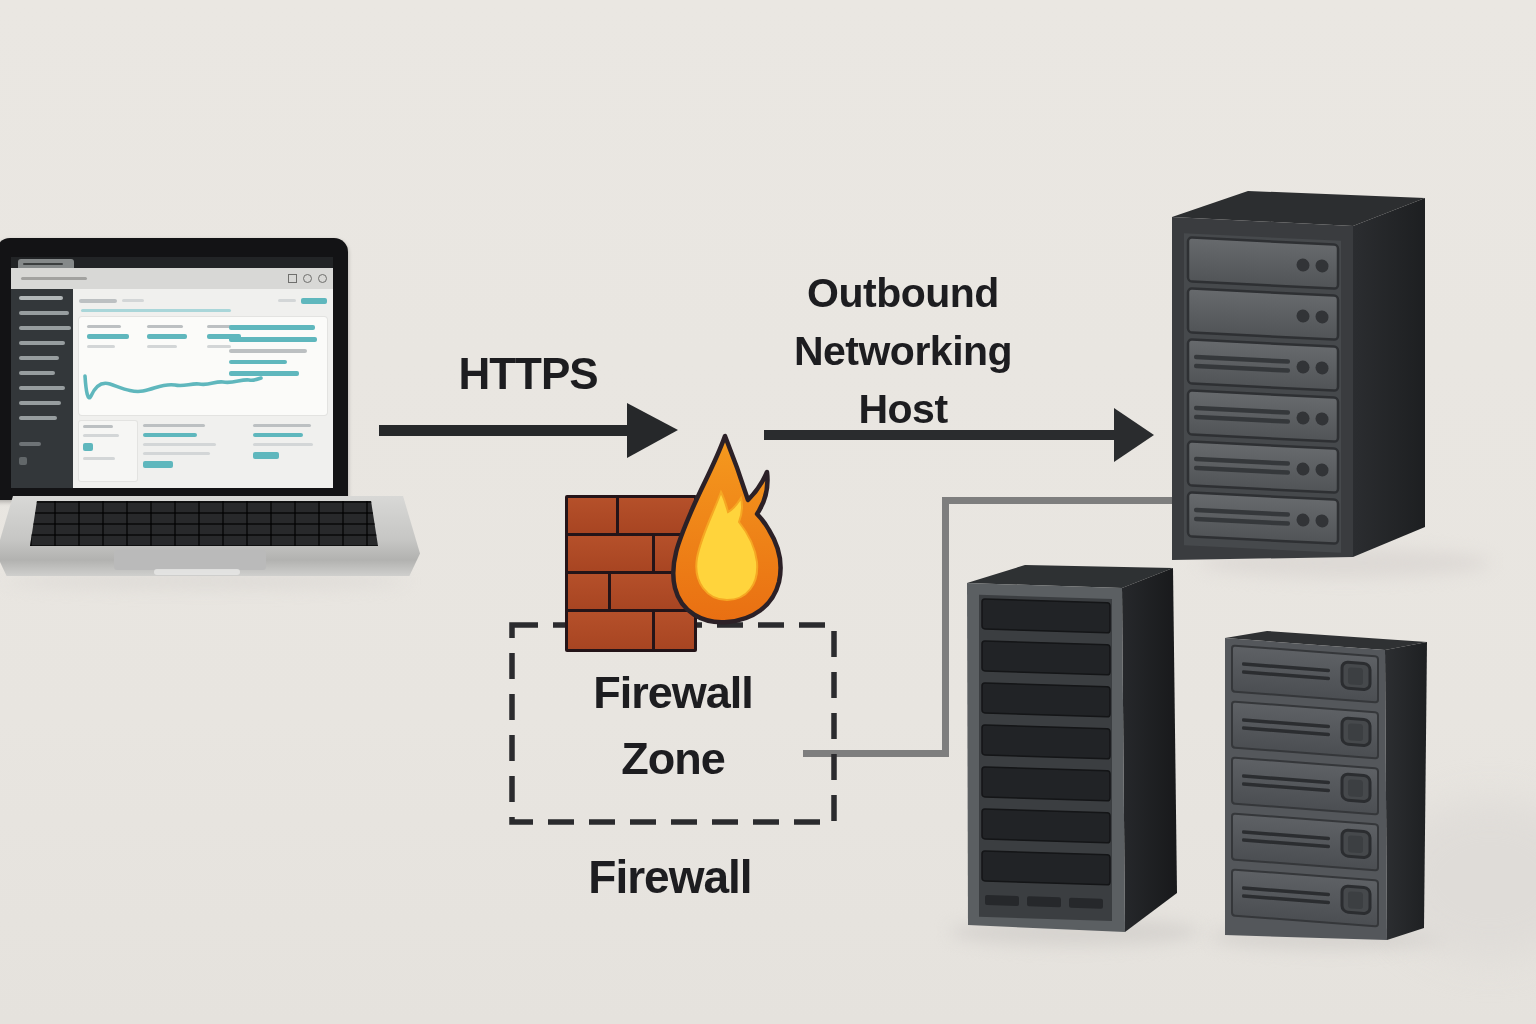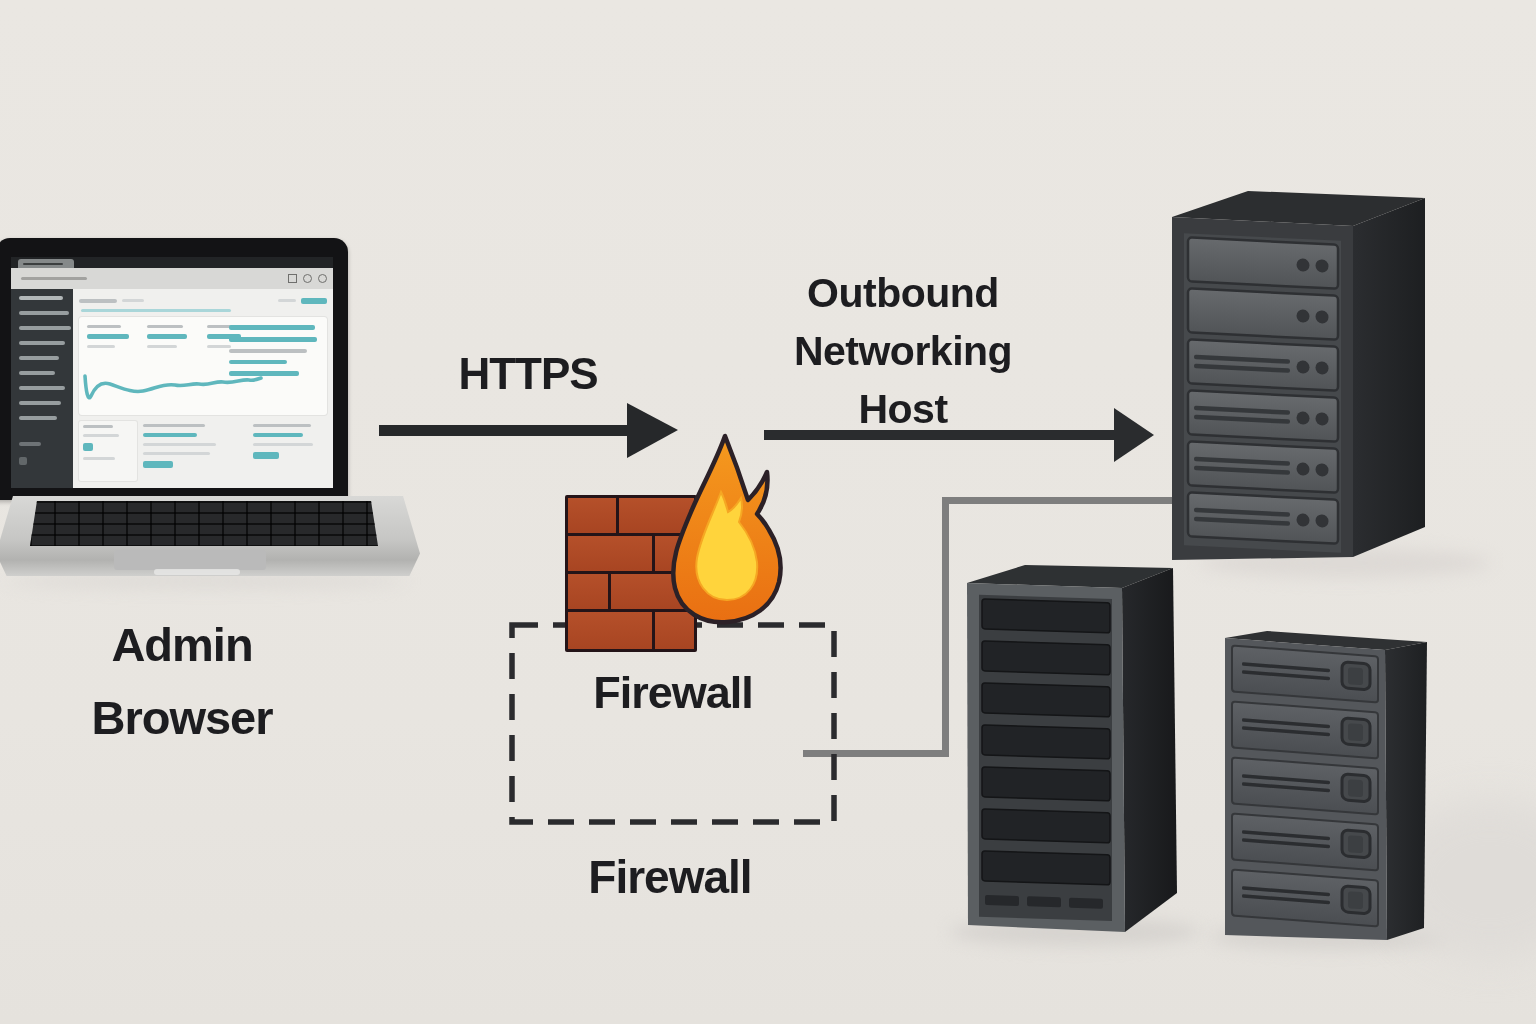--- a/index.html
+++ b/index.html
@@ -171,24 +171,20 @@
         </div>
       </div>
     </div>
     <div id="lap-base">
       <div id="kb"></div>
       <div id="trackpad"></div>
       <div id="notch"></div>
     </div>
   </div>
 
-  <div id="admin-label" class="abs label">
-    <div>Admin</div>
-    <div>Browser</div>
-  </div>
 
   <div id="https-label" class="abs label">HTTPS</div>
   <svg class="abs" style="left:376px;top:399px;" width="306" height="64" viewBox="0 0 306 64">
     <rect x="3" y="26" width="248" height="11" fill="#26282a"></rect>
     <polygon points="251,4 302,31 251,59" fill="#26282a"></polygon>
   </svg>
 
   <div id="outbound-label" class="abs label">
     <div>Outbound</div>
     <div>Networking</div>
@@ -197,20 +193,21 @@
   <svg class="abs" style="left:762px;top:406px;" width="394" height="58" viewBox="0 0 394 58">
     <rect x="2" y="24" width="352" height="10" fill="#2a2c2e"></rect>
     <polygon points="352,2 392,29 352,56" fill="#2a2c2e"></polygon>
   </svg>
 
   <svg class="abs" style="left:506px;top:619px;" width="334" height="209" viewBox="0 0 334 209">
     <rect x="6" y="6" width="322" height="197" fill="none" stroke="#2b2b2e" stroke-width="5.5" stroke-dasharray="26 15"></rect>
   </svg>
   <div id="fzone-label" class="abs label">
     <div>Firewall</div>
+    <div>Zone</div>
   </div>
   <div id="firewall-label" class="abs label">Firewall</div>
 
   <svg class="abs" style="left:555px;top:430px;" width="250" height="230" viewBox="0 0 250 230">
     <defs>
       <linearGradient id="flameGrad" x1="0" y1="0" x2="0" y2="1">
         <stop offset="0" stop-color="#f59a1e"></stop>
           <stop offset="1" stop-color="#e96f12"></stop>
       </linearGradient>
       <linearGradient id="brickGrad" x1="0" y1="0" x2="0" y2="1">

